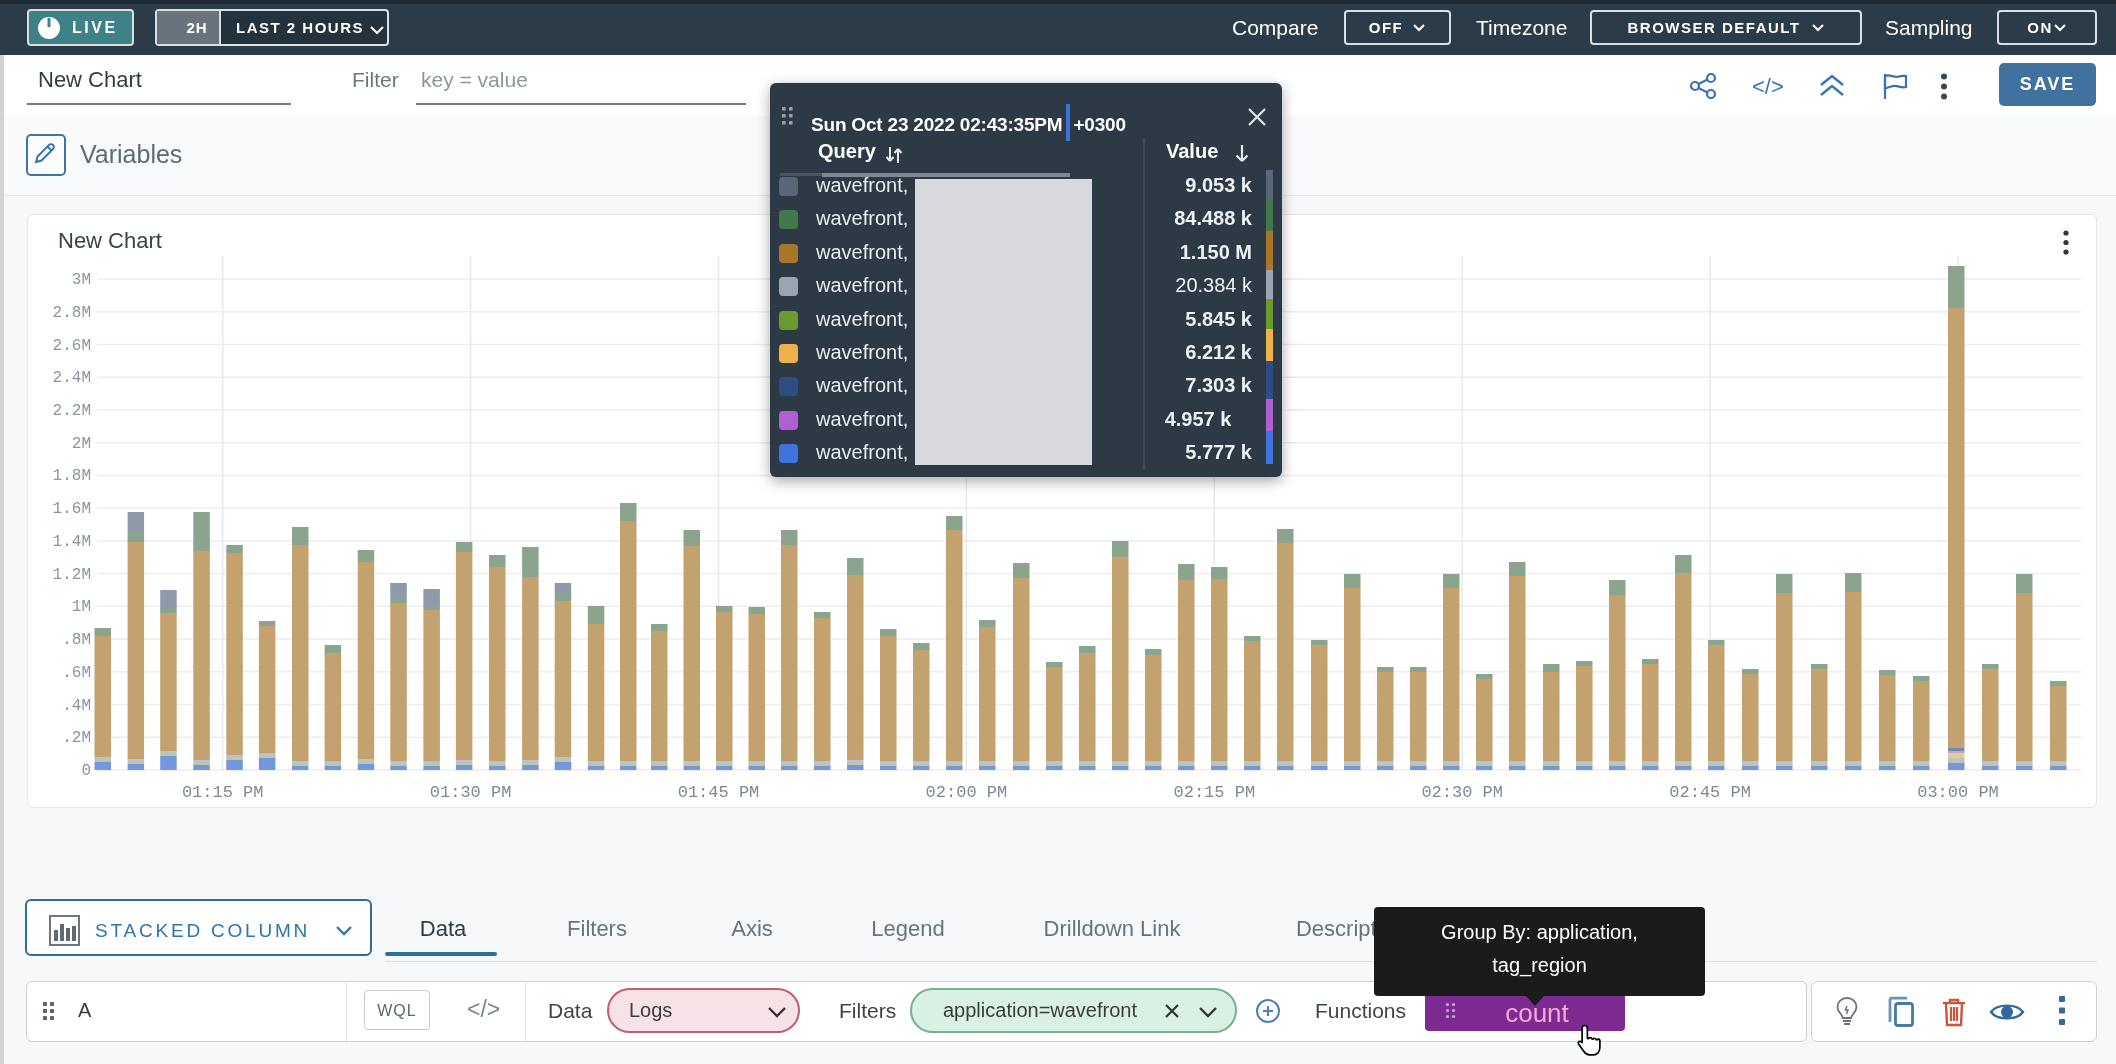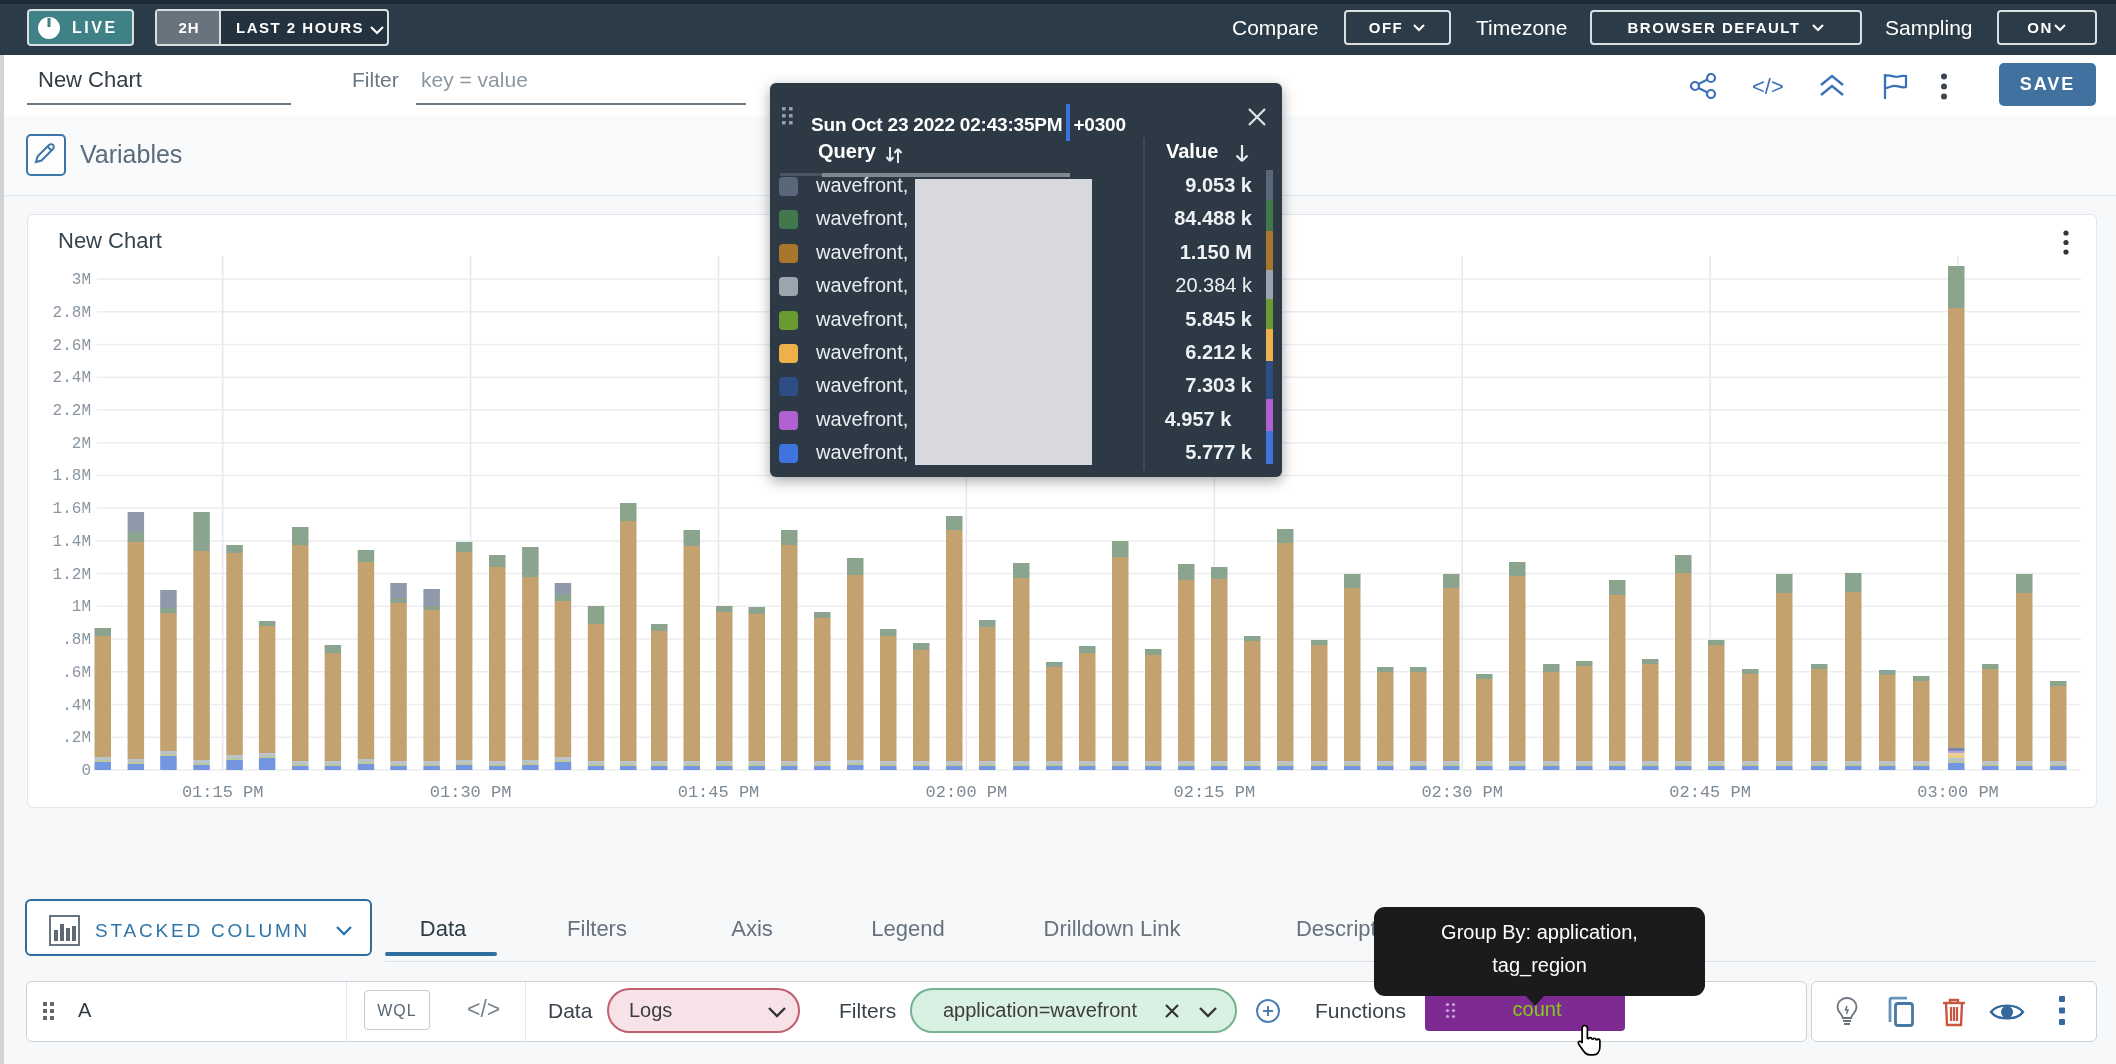--- a/index.html
+++ b/index.html
@@ -8,21 +8,21 @@
 <div class="abs" style="left:0;top:4px;width:2116px;height:51px;background:#2b3c48"></div>
 <div class="abs" style="left:27px;top:9px;width:107px;height:37px;background:#3e8186;border:2px solid #d9dee1;border-radius:4px;z-index:2">
     <svg width="24" height="24" style="position:absolute;left:8px;top:5px">
       <circle cx="12" cy="12" r="11" fill="#fff"></circle>
       <rect x="10.5" y="2" width="3" height="9" fill="#3e8186"></rect>
     </svg>
     <div style="position:absolute;left:43px;top:8px;font-size:16px;font-weight:bold;letter-spacing:2.5px;color:#fff">LIVE</div>
   </div>
 <div class="abs" style="left:155px;top:9px;width:234px;height:37px;border:2px solid #d9dee1;border-radius:4px;background:#24323e;z-index:2">
     <div style="position:absolute;left:0;top:0;width:64px;height:33px;background:#68737e;border-right:2px solid #d9dee1"></div>
-    <div style="position:absolute;left:0;top:8px;width:64px;text-align:center;font-size:15px;font-weight:bold;color:#fff;letter-spacing:1px">2H</div>
+    <div style="position:absolute;left:0;top:8px;width:80px;text-align:center;font-size:15px;font-weight:bold;color:#fff;letter-spacing:1px">2H</div>
     <div style="position:absolute;left:79px;top:8px;font-size:15px;font-weight:bold;color:#fff;letter-spacing:1.5px">LAST 2 HOURS</div>
     <svg width="16" height="10" style="position:absolute;left:212px;top:14px">
       <path d="M2 2 L8 8 L14 2" stroke="#fff" stroke-width="2" fill="none"></path>
     </svg>
   </div>
 <div class="abs" style="left:1232px;top:16px;font-size:21px;color:#fff">Compare</div>
 <div class="abs" style="left:1344px;top:10px;width:107px;height:35px;border:2px solid #d9dee1;border-radius:4px;display:flex;align-items:center;justify-content:center;gap:9px">
     <span style="font-size:15px;font-weight:bold;color:#fff;letter-spacing:1.5px">OFF</span>
     <svg width="14" height="9">
       <path d="M2 2 L7 7 L12 2" stroke="#fff" stroke-width="2" fill="none"></path>
@@ -566,26 +566,26 @@
 <div class="abs" style="left:1315px;top:999px;font-size:21px;color:#3a444d;z-index:2">Functions</div>
 <div class="abs" style="left:1425px;top:990px;width:200px;height:41px;background:#7d2b93;border-radius:4px;z-index:2">
     <svg width="14" height="18" style="position:absolute;left:20px;top:12px">
       <circle cx="2.5" cy="2.5" r="1.6" fill="#c9a3d8"></circle>
       <circle cx="8.5" cy="2.5" r="1.6" fill="#c9a3d8"></circle>
       <circle cx="2.5" cy="8.5" r="1.6" fill="#c9a3d8"></circle>
       <circle cx="8.5" cy="8.5" r="1.6" fill="#c9a3d8"></circle>
       <circle cx="2.5" cy="14.5" r="1.6" fill="#c9a3d8"></circle>
       <circle cx="8.5" cy="14.5" r="1.6" fill="#c9a3d8"></circle>
     </svg>
-    <div style="position:absolute;left:24px;top:8px;width:176px;text-align:center;font-size:20px;color:#84cc16">count</div>
+    <div style="position:absolute;left:24px;top:8px;width:176px;text-align:center;font-size:26px;color:#f9a8d4">count</div>
   </div>
 <svg width="30" height="40" style="position:absolute;left:1574px;top:1024px;z-index:40">
     <path d="M10.5 1.5 C12.2 1.5, 13.4 2.8, 13.4 4.6 L13.4 14.5 L14.6 14.6 C15 13.2, 17.6 13.3, 17.9 14.9 L19 15.1 C19.5 13.8, 21.8 14, 22.1 15.6 L23.1 15.8 C23.7 14.7, 25.7 14.9, 25.9 16.7 L25.9 23 C25.9 27.5, 23.4 30.8, 19.3 30.8 L15.7 30.8 C13 30.8, 11.2 29.4, 9.7 27.2 L4.6 20 C3.5 18.4, 5.2 16.6, 6.9 17.6 L8.1 18.5 L8.1 4.6 C8.1 2.8, 9.3 1.5, 10.5 1.5 Z" fill="#fff" stroke="#000" stroke-width="1.7" stroke-linejoin="round"></path>
   </svg>
-<div class="abs" style="left:1374px;top:907px;width:331px;height:89px;background:#1b1b1d;border-radius:11px;z-index:35">
+<div class="abs" style="left:1374px;top:907px;width:331px;height:89px;background:#1b1b1d;border-radius:4px;z-index:35">
     <div style="position:absolute;left:0;top:14px;width:100%;text-align:center;font-size:20px;color:#fff">Group By: application,</div>
     <div style="position:absolute;left:0;top:47px;width:100%;text-align:center;font-size:20px;color:#fff">tag_region</div>
     <div style="position:absolute;left:152px;top:89px;width:0;height:0;border-left:9px solid transparent;border-right:9px solid transparent;border-top:10px solid #1b1b1d"></div>
   </div>
 <div class="abs" style="left:1811px;top:981px;width:286px;height:61px;background:#fff;border:1.5px solid #ccd1d6;border-radius:6px"></div>
 <svg width="26" height="32" style="position:absolute;left:1834px;top:996px;z-index:2">
     <path d="M13 2 C7.5 2, 3.5 6, 3.5 11 C3.5 14.2, 5.2 16.2, 6.8 18 C8 19.4, 8.6 20.5, 8.8 22 L17.2 22 C17.4 20.5, 18 19.4, 19.2 18 C20.8 16.2, 22.5 14.2, 22.5 11 C22.5 6, 18.5 2, 13 2 Z" fill="none" stroke="#6a737c" stroke-width="1.8"></path>
     <path d="M9 25 L17 25 M10 28 L16 28" stroke="#6a737c" stroke-width="1.8"></path>
     <path d="M13 10 L11.5 14 L14 14 L12.5 18" stroke="#6a737c" stroke-width="1.5" fill="none"></path>
   </svg>

